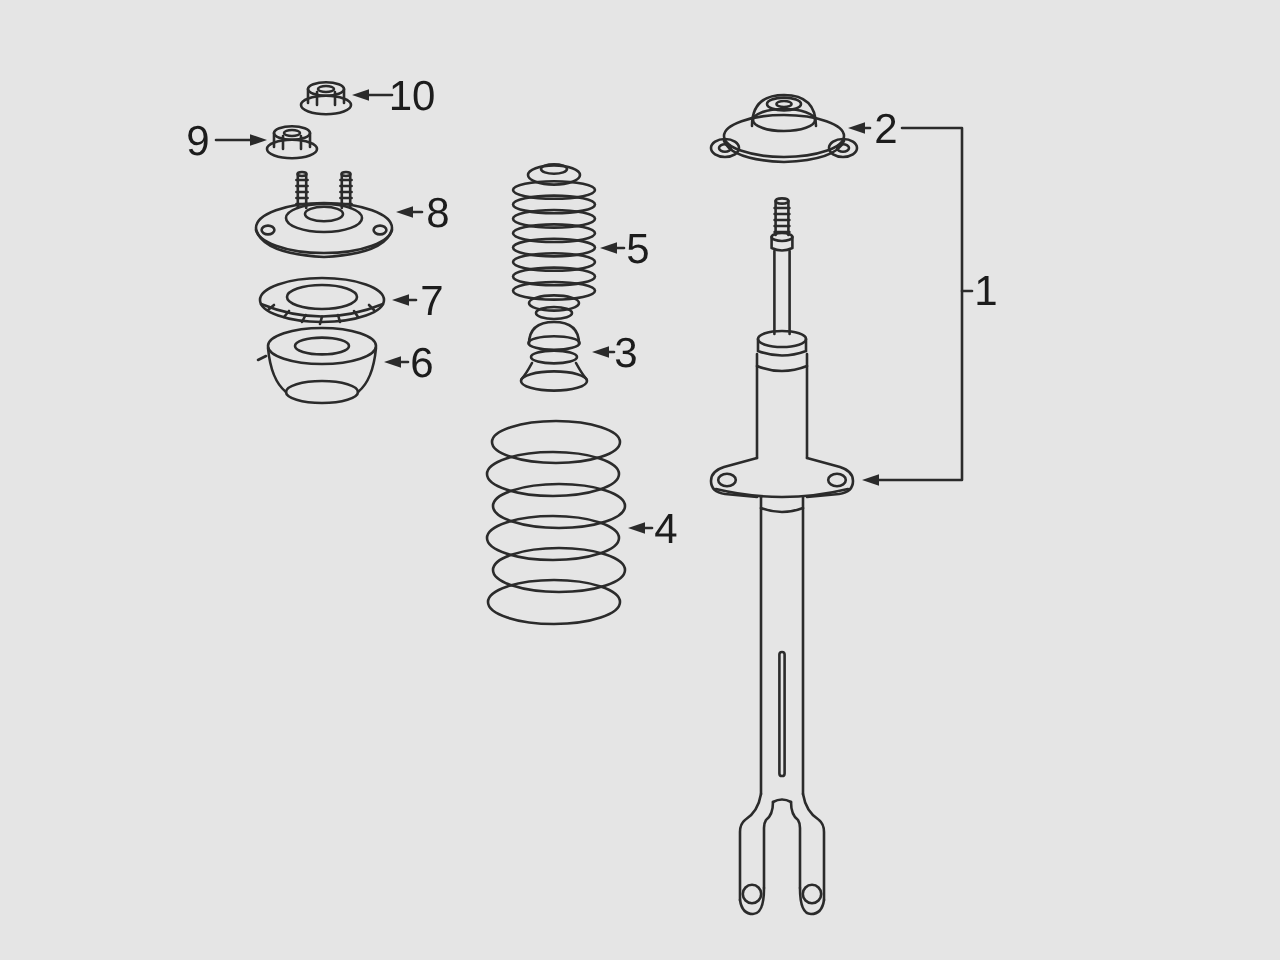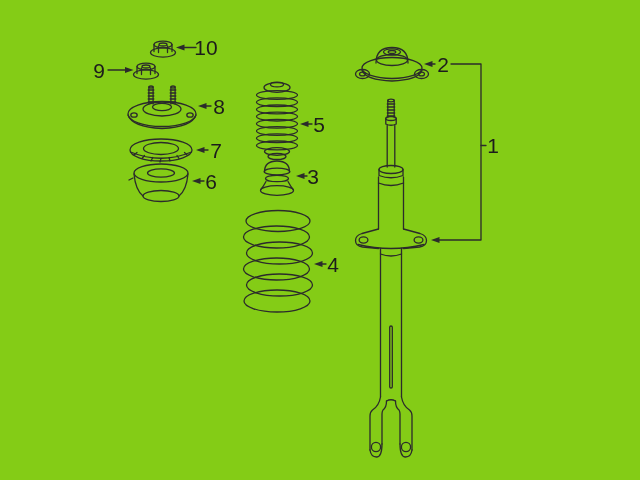--- a/index.html
+++ b/index.html
@@ -1,16 +1,16 @@
 <!DOCTYPE html>
 <html><head>
 <meta charset="utf-8">
 <style>
   html,body{margin:0;padding:0;background:#ffffff;}
-  .stage{position:relative;width:640px;height:480px;background:#84cc16;overflow:hidden;
+  .stage{position:relative;width:640px;height:480px;background:#e5e5e5;overflow:hidden;
          font-family:"Liberation Sans",sans-serif;}
   svg{display:block;}
   .callout-text{font-family:"Liberation Sans",sans-serif;font-size:21px;fill:#1c1c1c;}
 </style>
 </head>
 <body>
 
 <div class="stage">
 <svg width="640" height="480" viewBox="0 0 640 480">
   <g fill="none" stroke="#2b2b2b" stroke-width="1.3" stroke-linecap="round" stroke-linejoin="round">

